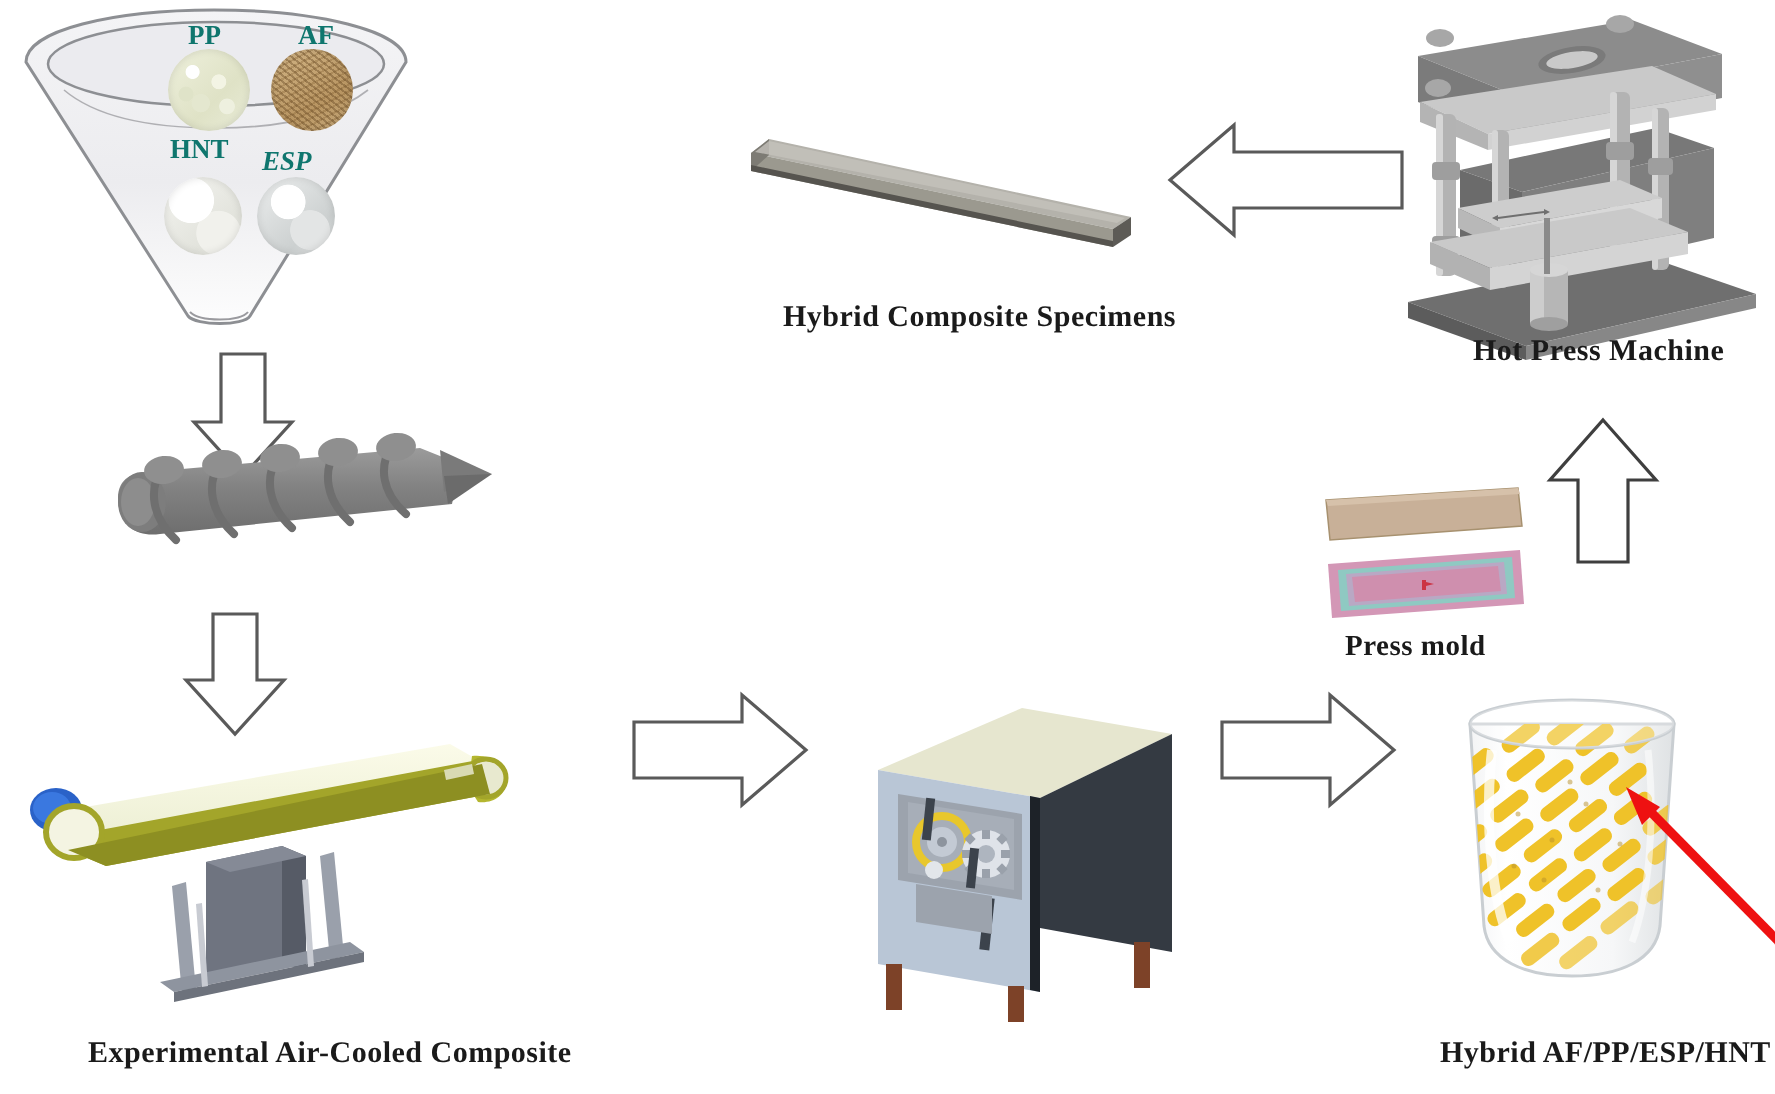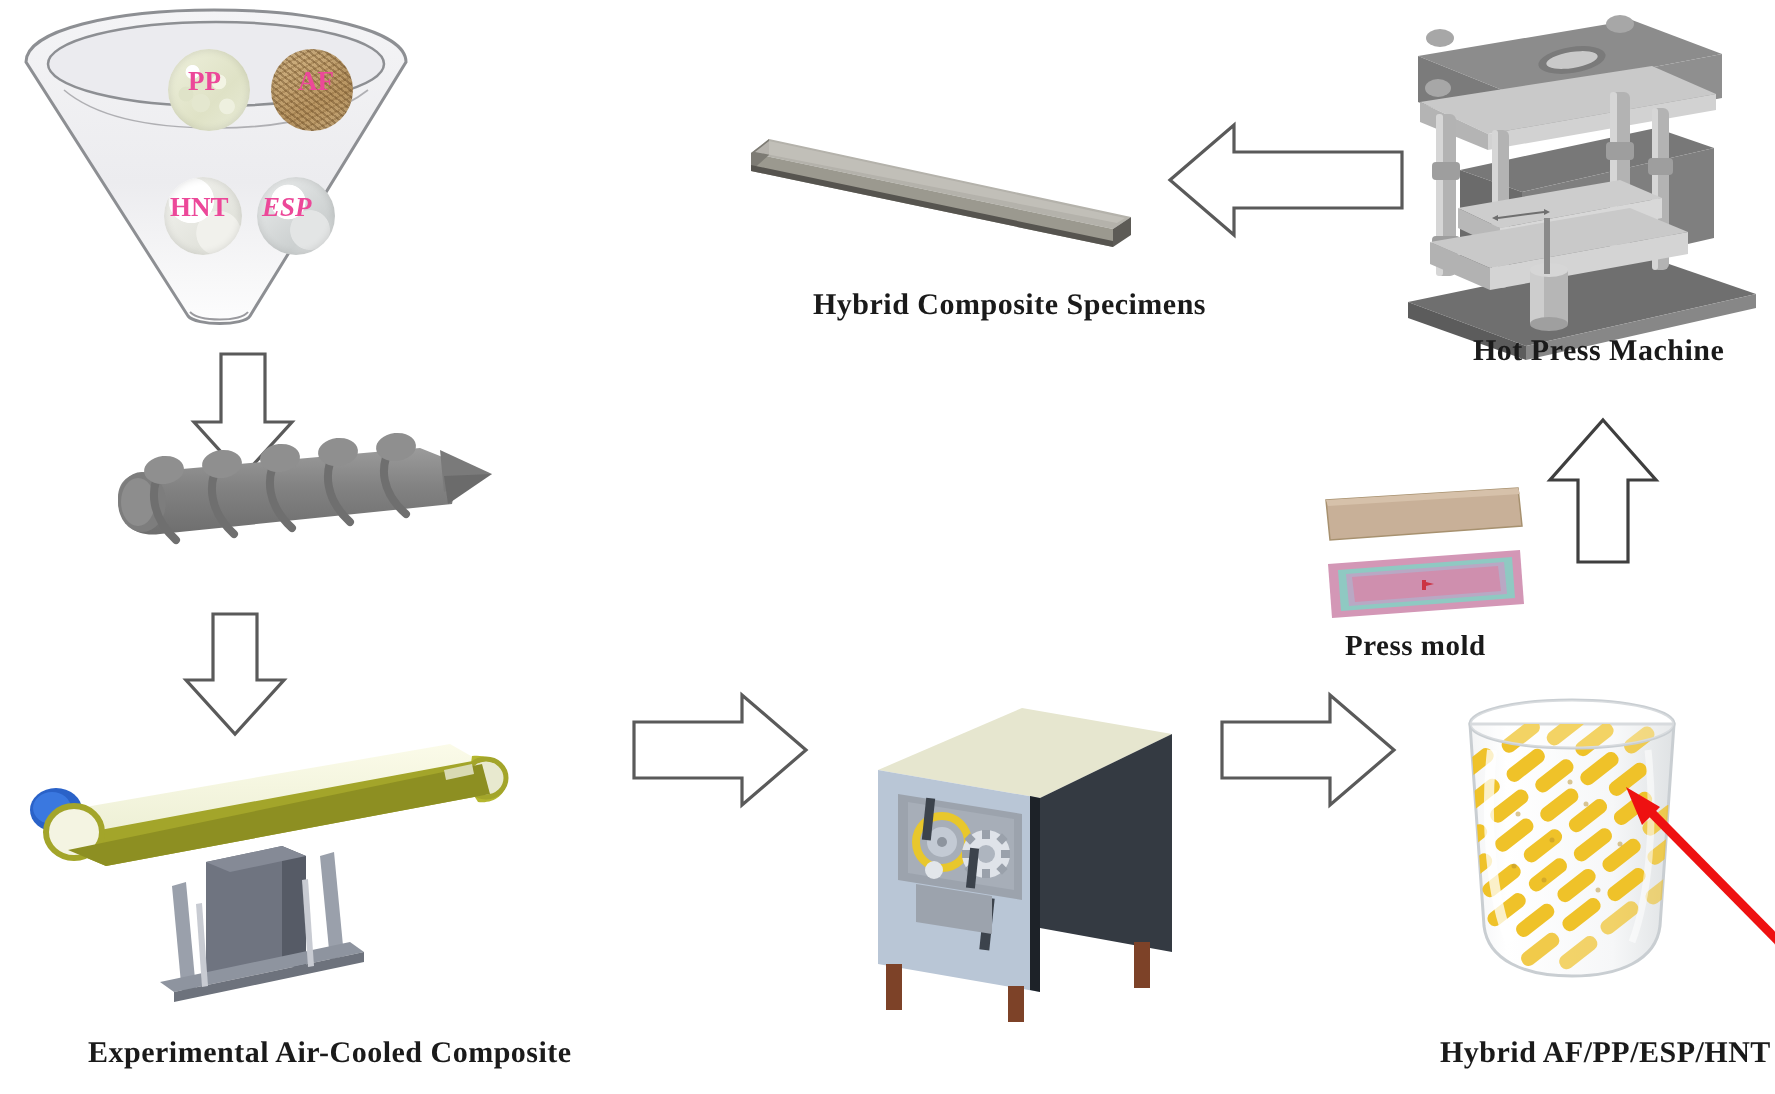--- a/index.html
+++ b/index.html
@@ -24,21 +24,21 @@
 
   
   #funnel{position:absolute;left:18px;top:4px;width:400px;height:330px;}
   .funnel-svg{position:absolute;left:0;top:0;}
   .mat-circle{
     position:absolute;border-radius:50%;
     box-shadow:inset 0 0 8px rgba(0,0,0,.12);
   }
   .mat-label{
     position:absolute;font-family:"Liberation Serif", serif;font-weight:bold;
-    font-size:27px;color:#ec4899;white-space:nowrap;margin-top:46px;
+    font-size:27px;color:#0f766e;white-space:nowrap;
   }
 
   
   .blockarrow{position:absolute;}
 
   
   #screw{position:absolute;left:108px;top:430px;width:390px;height:140px;}
 
   
   #conveyor{position:absolute;left:20px;top:690px;width:520px;height:330px;}
@@ -99,21 +99,21 @@
            repeating-linear-gradient(38deg, rgba(90,60,25,.35) 0 2px, rgba(0,0,0,0) 2px 5px),
            repeating-linear-gradient(-28deg, rgba(120,85,40,.28) 0 2px, rgba(0,0,0,0) 2px 6px),
            linear-gradient(150deg,#d2b586,#b89562 65%,#cbae80);"></div>
     <div class="mat-label" style="left:280px;top:16px;">AF</div>
 
     <div class="mat-circle" style="left:146px;top:173px;width:78px;height:78px;
          background:
            radial-gradient(circle at 35% 30%, #ffffff 0 30%, rgba(0,0,0,0) 31%),
            radial-gradient(circle at 70% 72%, #f1f1ec 0 28%, rgba(0,0,0,0) 29%),
            linear-gradient(140deg,#f4f4f0,#e2e3dc 70%,#efefe9);"></div>
-    <div class="mat-label" style="left:152px;top:142px;">HNT</div>
+    <div class="mat-label" style="left:152px;top:130px;">HNT</div>
 
     <div class="mat-circle" style="left:239px;top:173px;width:78px;height:78px;
          background:
            radial-gradient(circle at 40% 32%, #ffffff 0 24%, rgba(0,0,0,0) 25%),
            radial-gradient(circle at 68% 68%, #e3e5e5 0 26%, rgba(0,0,0,0) 27%),
            linear-gradient(140deg,#eceeee,#ccd0d0 70%,#e3e5e5);"></div>
     <div class="mat-label" style="left:244px;top:142px;font-style:italic;">ESP</div>
   </div>
 
   <div class="blockarrow" style="left:188px;top:350px;width:110px;height:130px;">
@@ -473,15 +473,15 @@
 
       <path d="M368,104 L386,92 L386,110 L368,122 Z" fill="#5d5b56"></path>
 
       <path d="M6,28 L24,14 L24,30 L6,46 Z" fill="#7d7b74"></path>
 
       <path d="M6,40 L368,116 L368,122 L6,46 Z" fill="#56544f"></path>
 
       <path d="M10,27 L24,16 L380,93 L372,98 Z" fill="#c4c2bb" opacity=".8"></path>
     </svg>
   </div>
-  <div class="label lbl-big" style="left:783px;top:288px;margin-left:30px;">Hybrid Composite Specimens</div>
+  <div class="label lbl-big" style="left:783px;top:300px;">Hybrid Composite Specimens</div>
 
 </div>
 
 </body></html>

